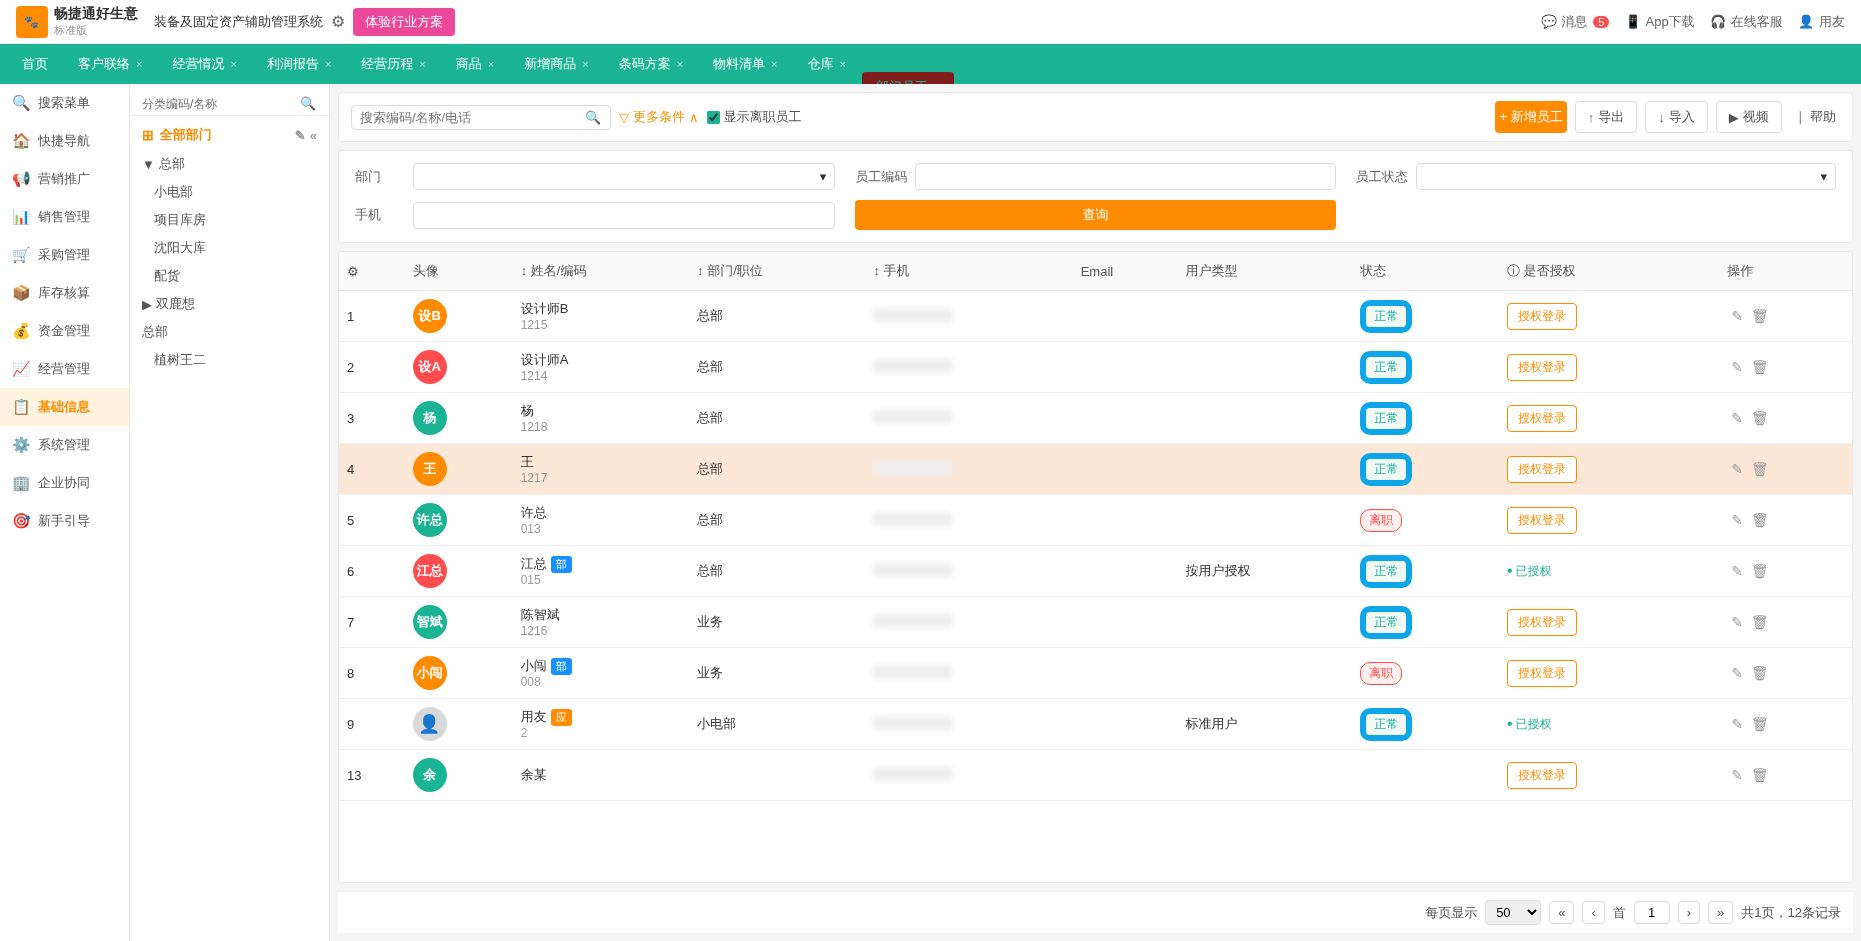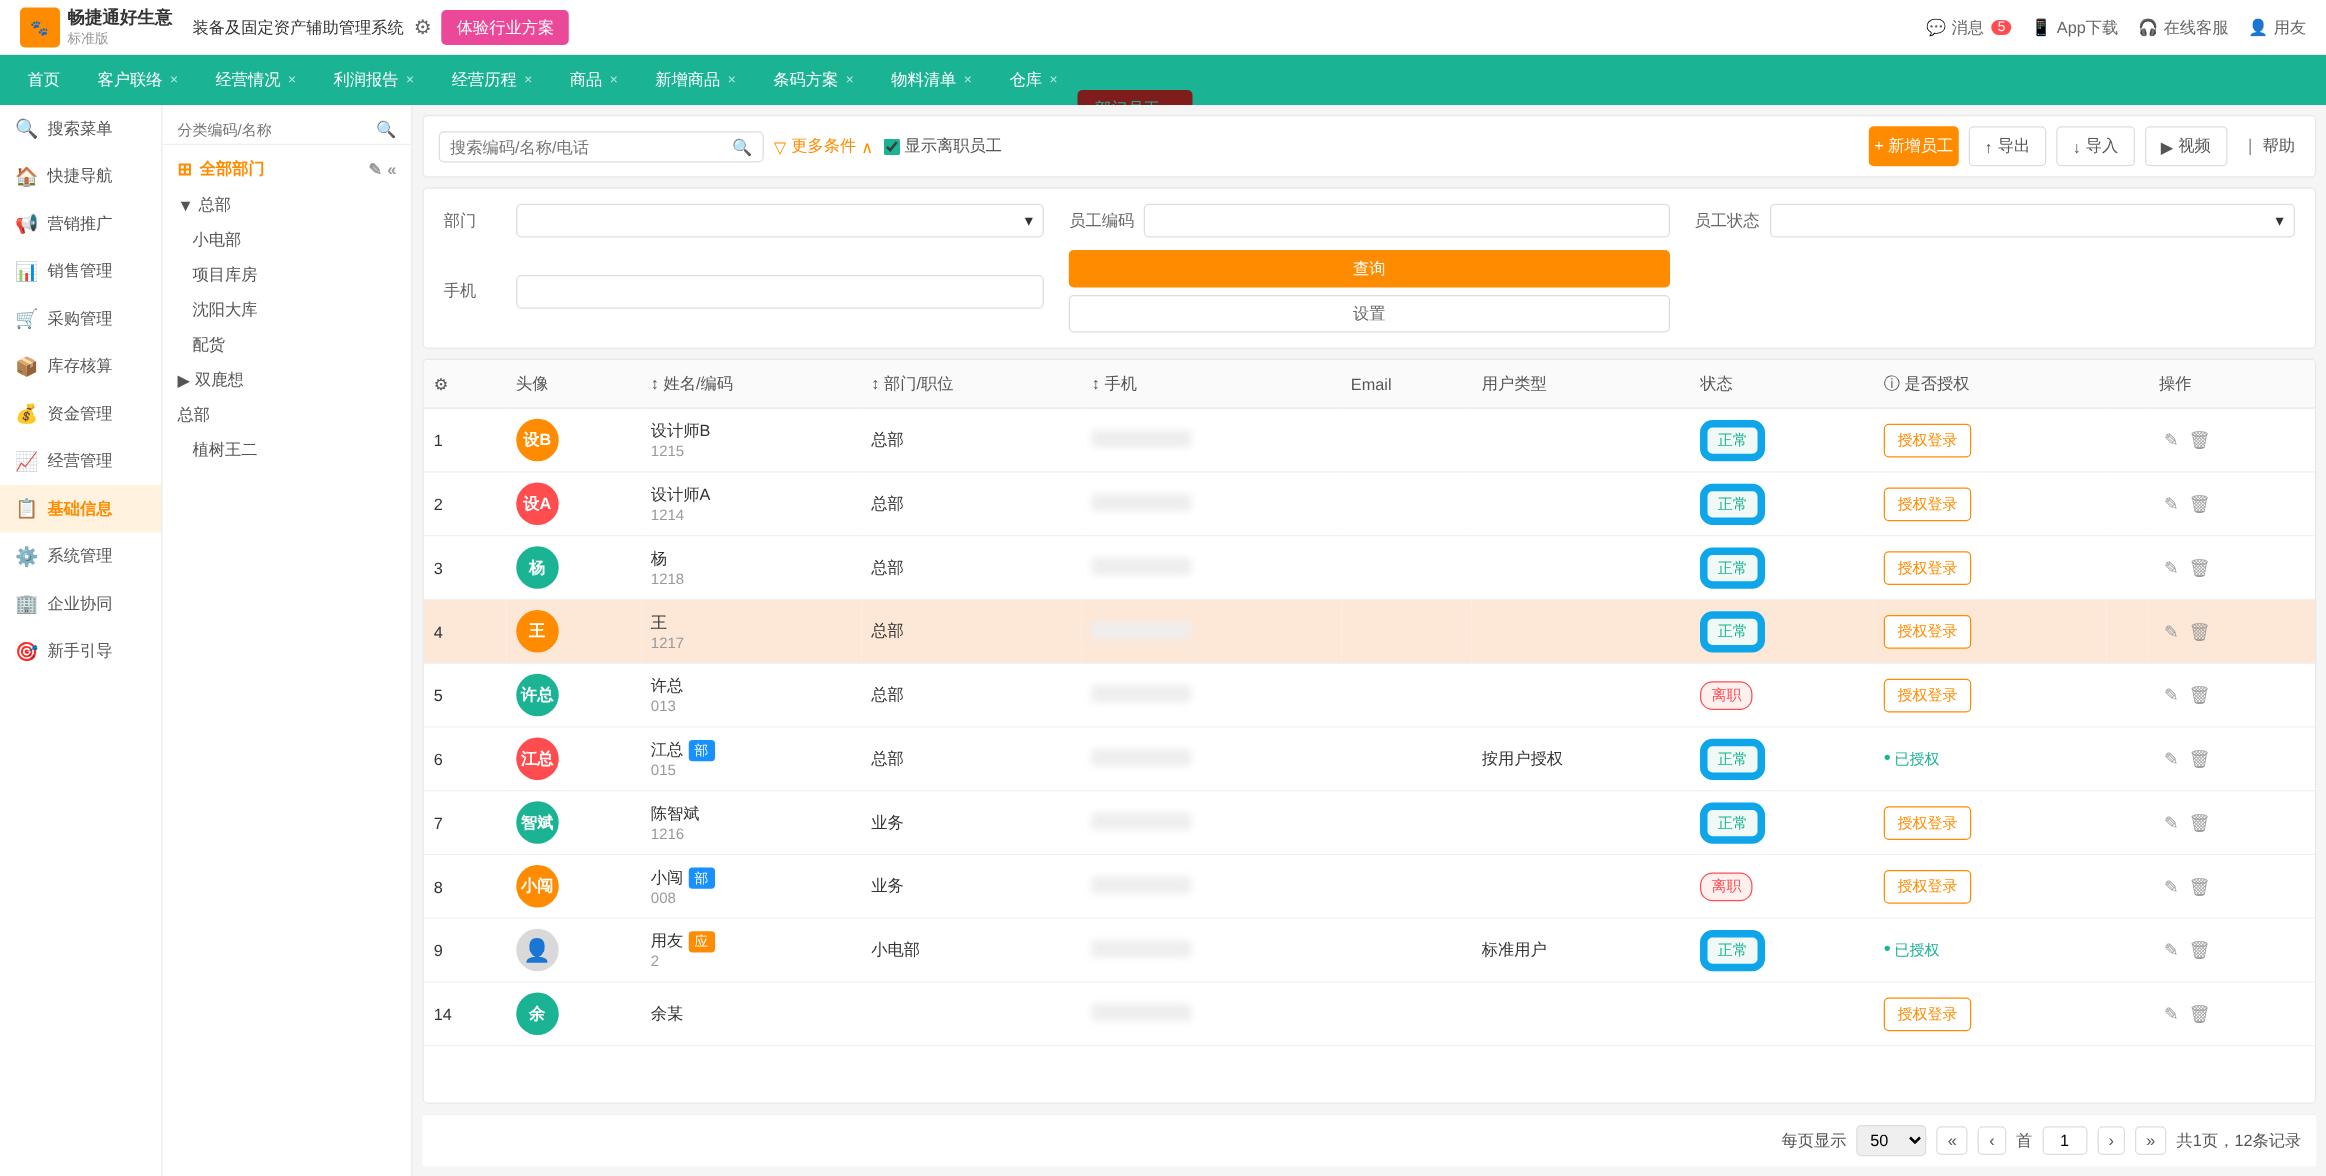--- a/index.html
+++ b/index.html
@@ -346,21 +346,20 @@
             </div>
           </div>
           <div class="filter-row">
             <span class="filter-label">手机</span>
             <div class="filter-input">
               <input type="text" style="border: none; outline: none; font-size: 13px; width: 100%;">
             </div>
           </div>
           <div class="filter-actions">
             <button class="btn-query">查询</button>
-            <button class="btn-reset">设置</button>
           </div>
         </div>
 
         <div class="table-wrap">
           <table>
             <thead>
               <tr>
                 <th>⚙</th>
                 <th>头像</th>
                 <th>↕ 姓名/编码</th>
@@ -555,21 +554,21 @@
                   <td></td>
                   <td>标准用户</td>
                   <td><span class="status-badge status-normal">正常</span></td>
                   <td>
                     <span class="authorized">已授权</span>
                   </td>
                   <td></td>
                   <td><button class="op-btn">✎</button><button class="op-btn">🗑</button></td>
                 </tr>
                 <tr>
-                  <td>14</td>
+                  <td>13</td>
                   <td>
                     <div class="avatar" style="background:#1ab394">余</div>
                   </td>
                   <td>
                     <div class="name-code">
                       <div class="name">余某</div>
                       <div class="code"></div>
                     </div>
                   </td>
                   <td></td>

